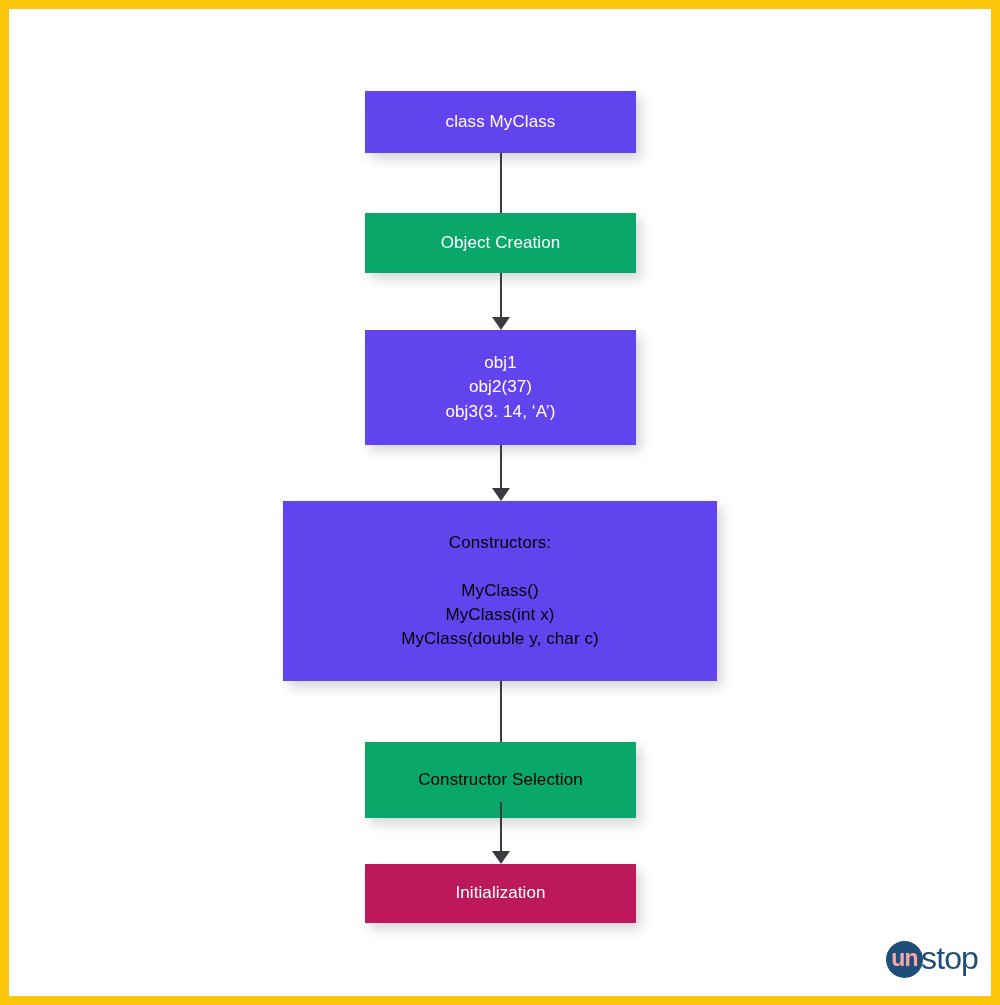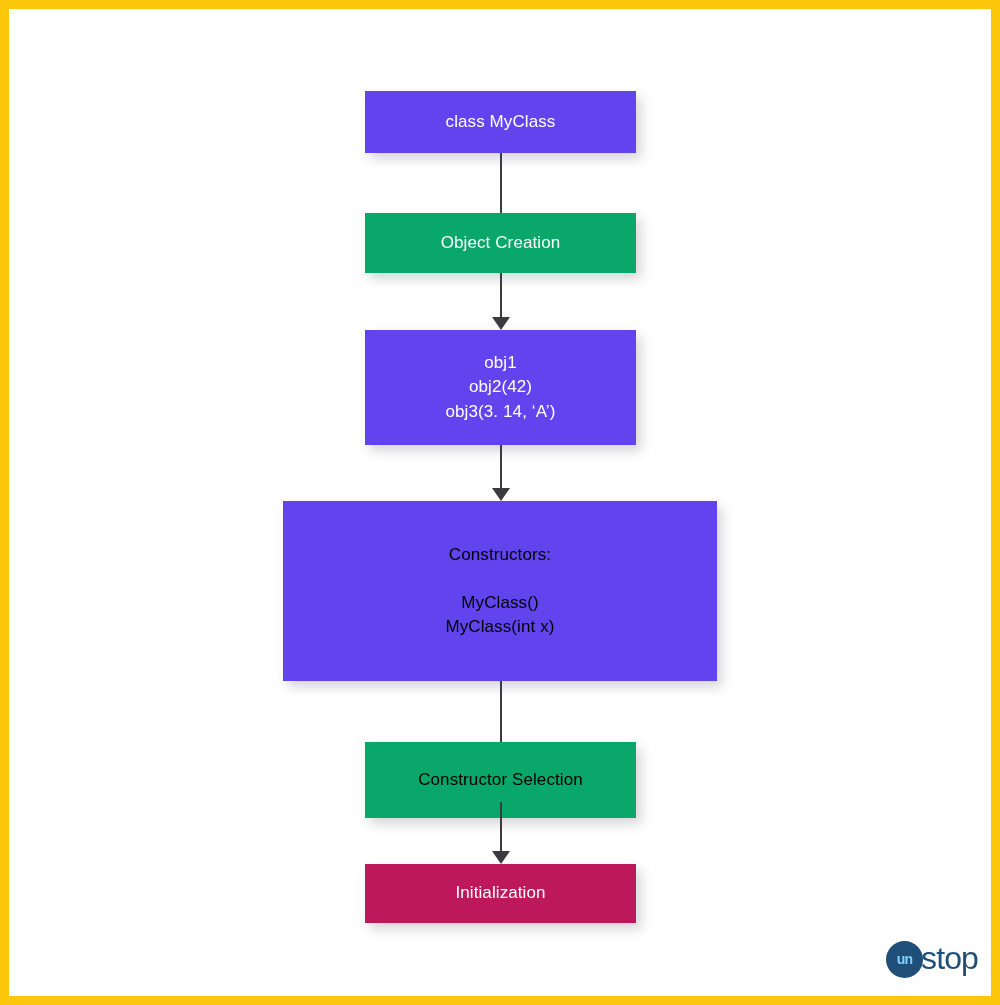--- a/index.html
+++ b/index.html
@@ -92,25 +92,25 @@
     bottom: 26px;
     display: flex;
     align-items: center;
     z-index: 30;
   }
   .logo-circle {
     width: 37px;
     height: 37px;
     border-radius: 50%;
     background: #1f4e79;
-    color: #7dd3fc;
+    color: #fca5a5;
     display: flex;
     align-items: center;
     justify-content: center;
-    font-size: 14px;
+    font-size: 23px;
     font-weight: bold;
     letter-spacing: -0.6px;
     box-sizing: border-box;
     padding-bottom: 2px;
   }
   .logo-word {
     color: #1f4e79;
     font-size: 32px;
     font-weight: normal;
     letter-spacing: -0.9px;
@@ -143,28 +143,29 @@
         <div class="conn-head" style="top: 49px; border-top-color: rgb(59, 59, 63);"></div>
       </div>
       <div class="node node-green" style="left: 365px; top: 213px; width: 271px; height: 60px; background: rgb(10, 167, 106); color: rgb(255, 255, 255);">
         <span class="node-line">Object Creation</span>
       </div>
       <div class="node node-purple" style="left: 365px; top: 91px; width: 271px; height: 62px; background: rgb(98, 68, 239); color: rgb(255, 255, 255);">
         <span class="node-line">class MyClass</span>
       </div>
       <div class="node node-purple" style="left: 365px; top: 330px; width: 271px; height: 115px; background: rgb(98, 68, 239); color: #ffffff;">
         <span class="node-line">obj1</span>
-        <span class="node-line">obj2(42)</span>
+        <span class="node-line">obj2(37)</span>
         <span class="node-line">obj3(3. 14, ‘A’)</span>
       </div>
       <div class="node node-purple" style="left: 283px; top: 501px; width: 434px; height: 180px; background: rgb(98, 68, 239); color: #000000;">
         <span class="node-line">Constructors:</span>
         <span class="node-spacer"></span>
         <span class="node-line">MyClass()</span>
         <span class="node-line">MyClass(int x)</span>
+        <span class="node-line">MyClass(double y, char c)</span>
       </div>
       <div class="node node-green" style="left: 365px; top: 742px; width: 271px; height: 76px; background: rgb(10, 167, 106); color: #000000;">
         <span class="node-line">Constructor Selection</span>
       </div>
       <div class="node node-purple" style="left: 365px; top: 864px; width: 271px; height: 59px; background: #be185d; color: rgb(255, 255, 255);">
         <span class="node-line">Initialization</span>
       </div>
     </div>
 
   <div id="logo">

